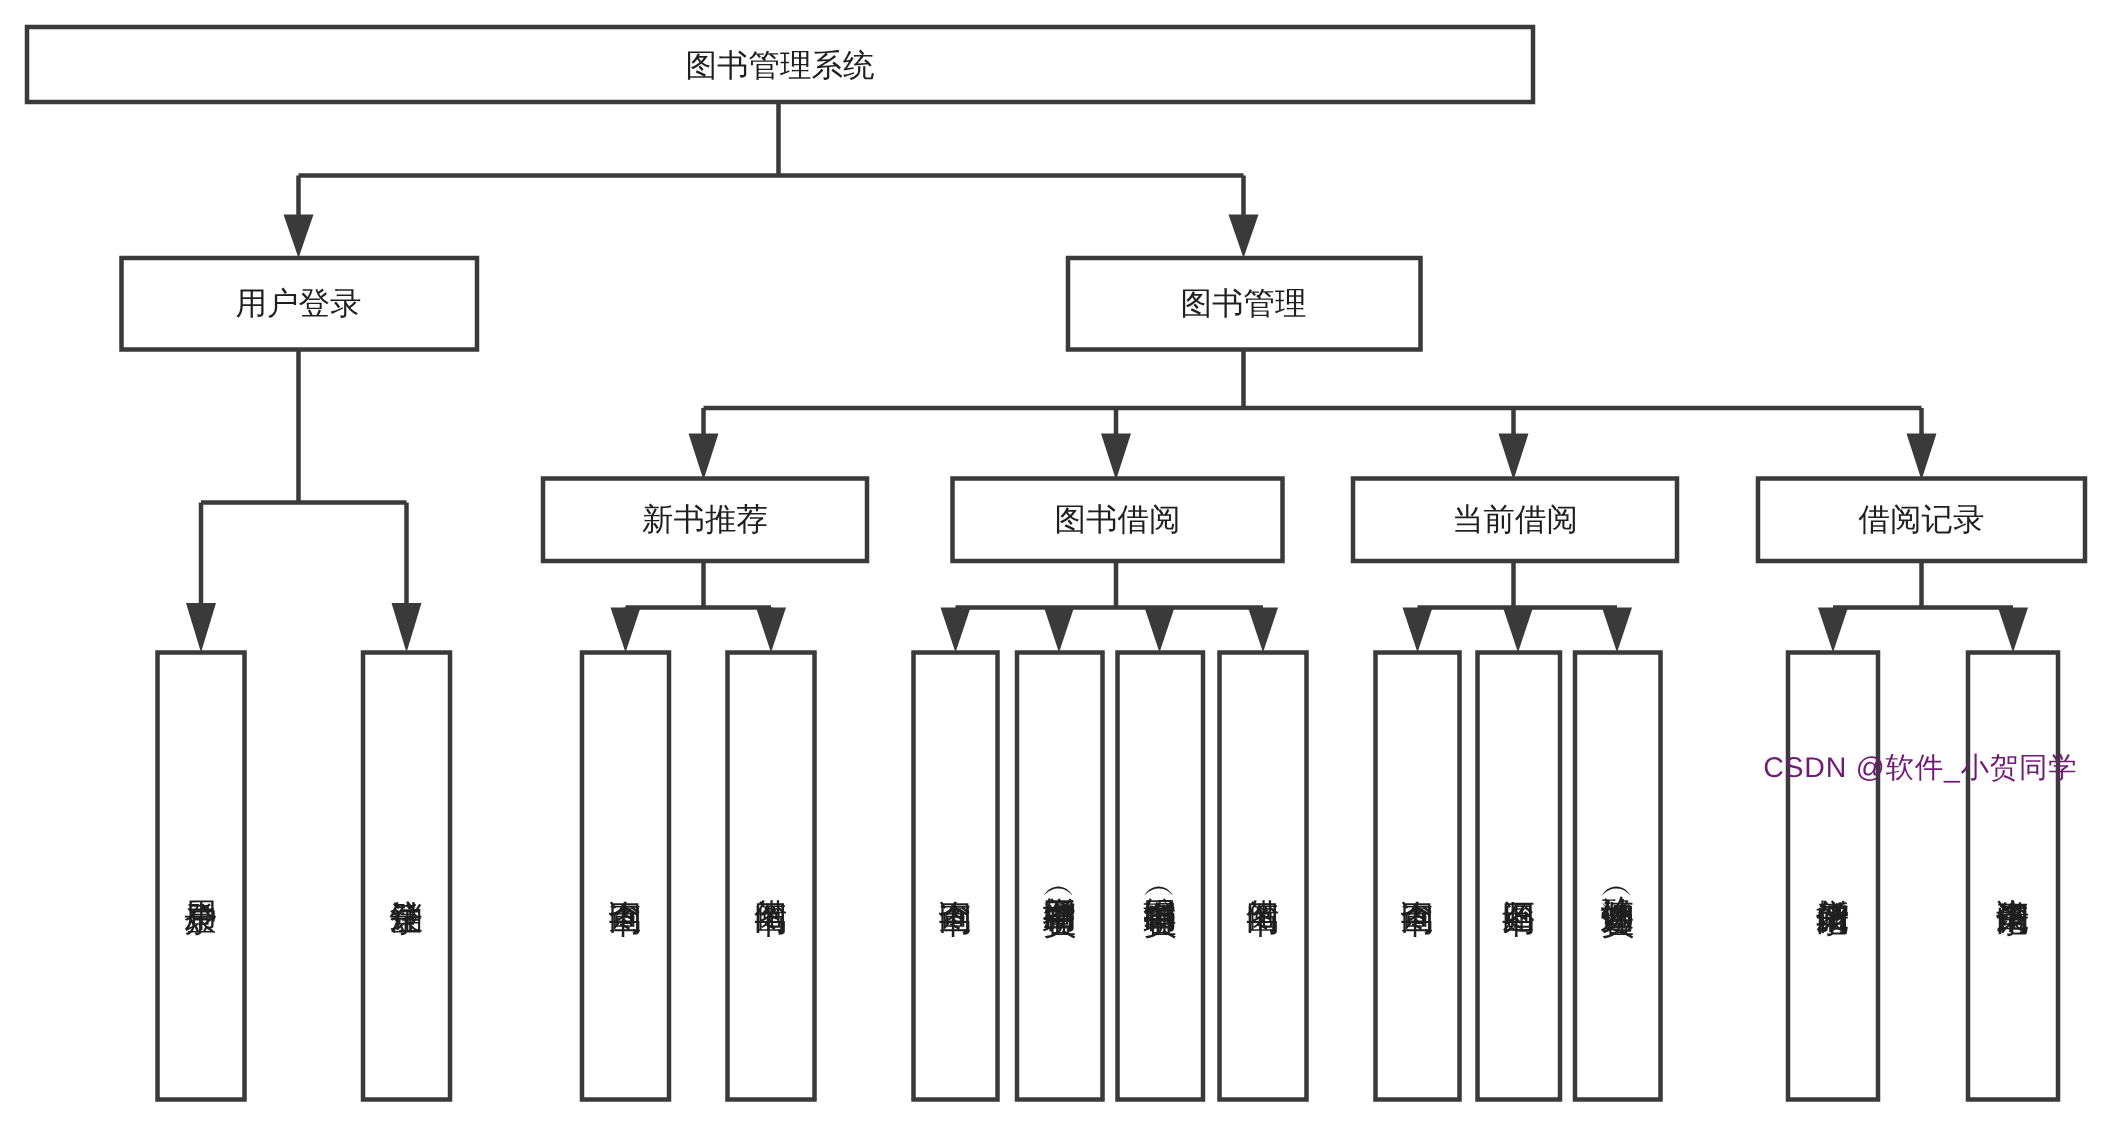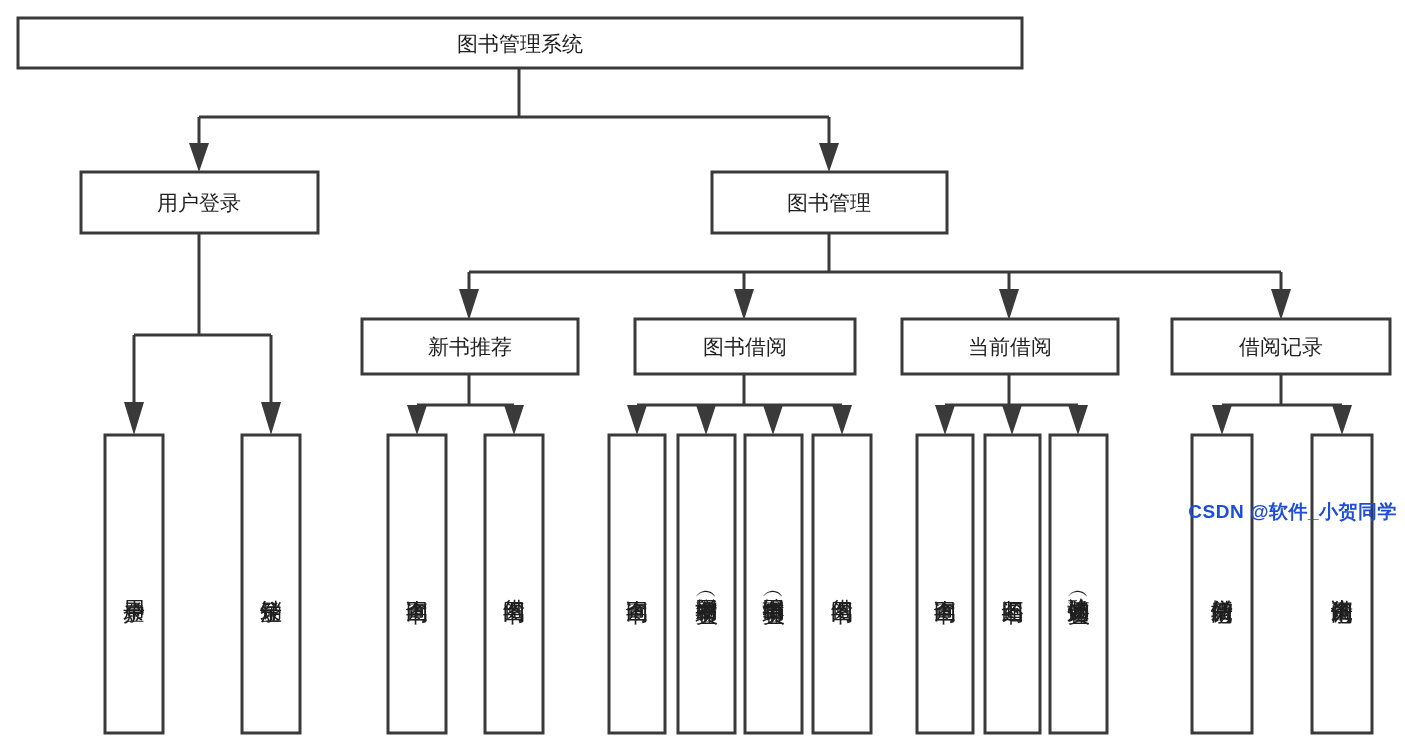--- a/index.html
+++ b/index.html
@@ -58,28 +58,27 @@
     font-family: "Liberation Sans", "DejaVu Sans", sans-serif;
     font-size: 22px;
     line-height: 1.08;
     color: #1f1f1f;
     letter-spacing: 1px;
     white-space: nowrap;
     pointer-events: none;
   }
   .watermark {
     position: absolute;
-    right: 8px;
+    right: 20px;
     bottom: 4px;
     font-family: "Liberation Sans", "DejaVu Sans", sans-serif;
     font-size: 19px;
-    color: #1d4ed8;
+    color: #701a75;
     letter-spacing: 0.5px;
     white-space: nowrap;
-    font-weight: bold;
   }
 </style>
 </head>
 <body>
 
 <div id="diagram-root">
 
   <svg id="tree-svg" viewBox="0 0 1405 747">
 
     <g>

